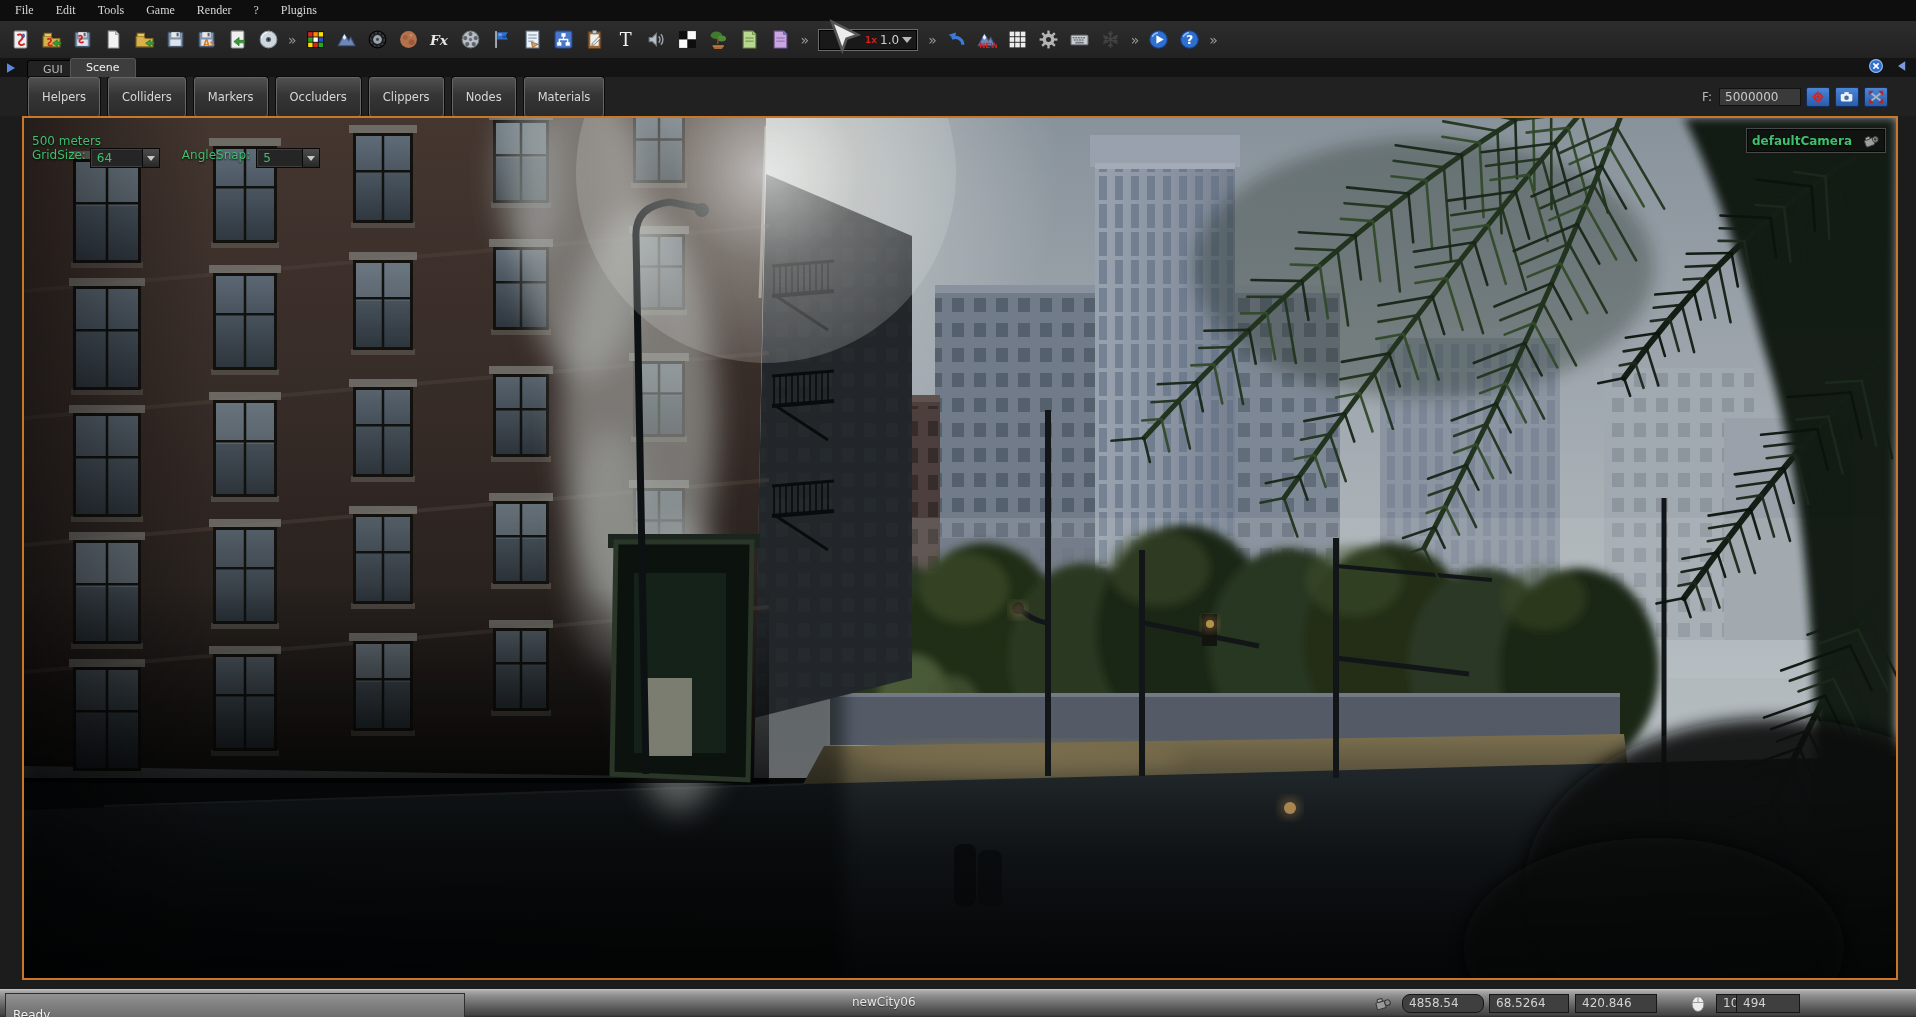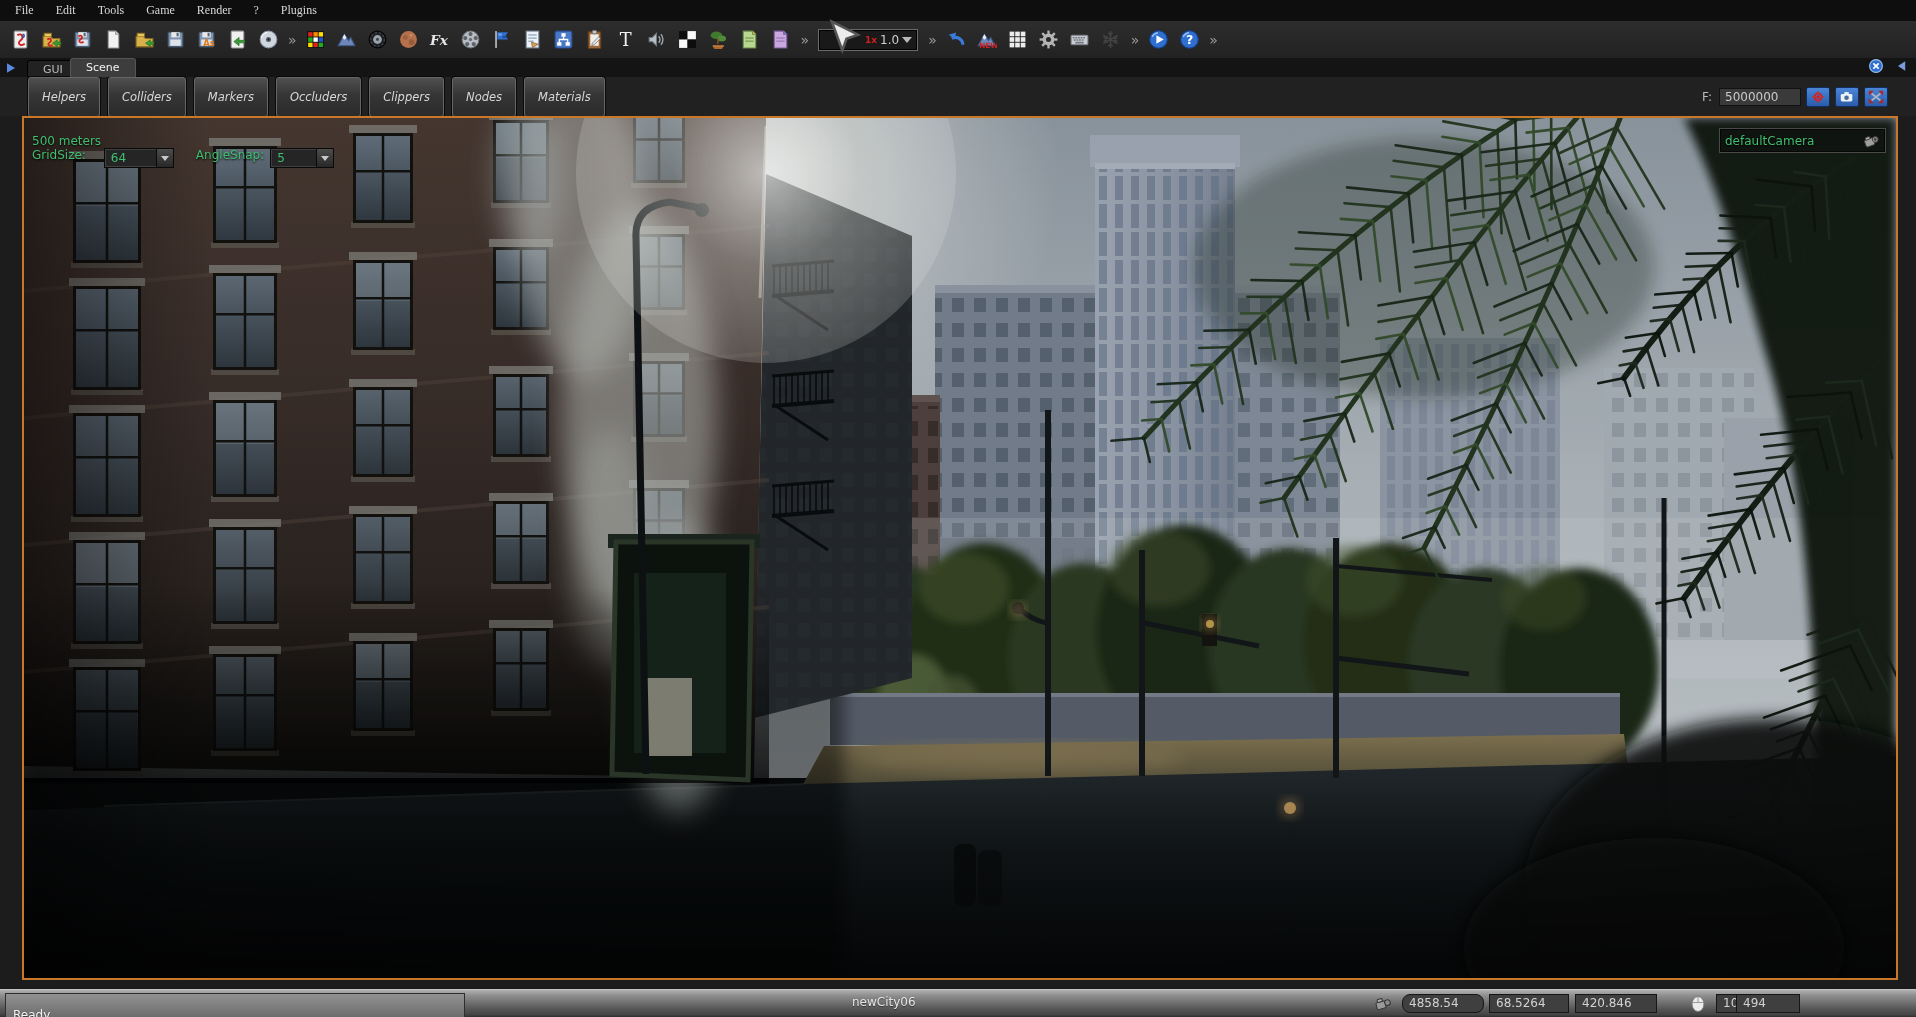--- a/index.html
+++ b/index.html
@@ -37,21 +37,21 @@
   .tab.t0 { left:27px; }
   .tab.t1 { left:70px; background:#3d3d3d; color:#f2f2f2; border-color:#555; top:0; height:19px; z-index:2; }
   .tabrow-right { position:absolute; right:6px; top:0; display:flex; gap:10px; align-items:center; height:19px; }
   .tabrow-right svg { width:16px; height:16px; }
 
   
   .ribbon { position:absolute; left:0; top:77px; width:100%; height:39px; background:#212121;
             display:flex; align-items:center; padding-left:28px; gap:8px; }
   .rbtn { padding:12px 13px; font-size:11.5px; color:#d8d8d8; cursor:default;
           background:linear-gradient(#505050,#353535 45%,#2b2b2b);
-          border:1px solid #666; box-shadow:0 0 0 1px #0a0a0a; border-radius:3px;font-style:italic; }
+          border:1px solid #666; box-shadow:0 0 0 1px #0a0a0a; border-radius:3px; }
   .ribbon-right { position:absolute; right:28px; top:0; height:39px; display:flex; align-items:center; gap:5px; }
   .flabel { color:#b8b8b8; font-size:12px; margin-right:2px; }
   .finput { width:82px; height:18px; background:#3a3a3a; border:1px solid #121212; color:#c9c9c9;
             font-size:12px; padding:0 5px; font-family:"DejaVu Sans", sans-serif; }
   .bluebtn { width:24px; height:20px; background:linear-gradient(#4a86d8,#2a5cab);
              border:1px solid #10ardo; border:1px solid #102f5e; border-radius:2px;
              display:flex; align-items:center; justify-content:center; }
   .bluebtn svg { width:20px; height:16px; }
 
   
@@ -68,23 +68,23 @@
   .ov-green { color:#3fbf6f; font-size:12px; text-shadow:0 1px 2px #000; }
   .scale-label { position:absolute; left:8px; top:16px; }
   .grid-row { position:absolute; left:8px; top:30px; display:flex; }
   .dd { height:20px; background:#252525; border:1px solid #090909; box-shadow:0 0 0 1px #3f3f3f inset;
         display:flex; align-items:center; }
   .dd .dval { color:#3fbf6f; font-size:12px; padding:0 6px; flex:1; }
   .dd .dbtn { width:17px; height:100%; background:linear-gradient(#4c4c4c,#282828);
               display:flex; align-items:center; justify-content:center; border-left:1px solid #090909; }
   .dd .dbtn i { width:0; height:0; border-left:4px solid transparent; border-right:4px solid transparent;
                 border-top:5px solid #c8c8c8; }
-  .cam-box { position:absolute; right:10px; top:10px; width:167px; height:25px;
+  .cam-box { position:absolute; right:10px; top:10px; width:140px; height:25px;
              background:rgba(14,17,14,.55); border:1px solid #494949; box-shadow:0 0 0 1px #060606 inset;
-             display:flex; align-items:center; padding:0 5px; }
+             display:flex; align-items:center; padding:0 5px;font-weight:bold; }
   .cam-box .cname { flex:1; font-size:12px; }
   .cam-box svg { width:18px; height:18px; opacity:.85; }
 
   
   .statusbar { position:absolute; left:0; top:989px; width:100%; height:28px;
                background:linear-gradient(#b2b2b2,#8f8f8f 20%,#5c5c5c 65%,#434343 92%,#2e2e2e);
                border-top:1px solid #c2c2c2; }
   .ready { position:absolute; left:5px; top:3px; width:460px; height:20px; border:1px solid #2e2e2e;
            background:linear-gradient(#929292,#646464); color:#f4f4f4; font-size:12px;
            padding:14px 7px; text-shadow:0 1px 1px rgba(0,0,0,.5); }
@@ -1069,21 +1069,21 @@
       <ellipse cx="1750" cy="770" rx="250" ry="170" fill="#0a0f0a" opacity=".92" filter="url(#b8)"></ellipse>
       <ellipse cx="1630" cy="830" rx="190" ry="110" fill="#0b110c" opacity=".9" filter="url(#b8)"></ellipse>
     </svg>
 
     <div class="vignette"></div>
 
     <div class="ov-green scale-label">500 meters</div>
 
     <div class="grid-row">
       <span class="ov-green">GridSize:</span>
-      <span class="dd" style="width:70px; margin-left:18px;">
+      <span class="dd" style="width:70px; margin-left:4px;">
         <span class="dval">64</span>
         <span class="dbtn">
             <i></i>
           </span>
       </span>
       <span class="ov-green" style="margin-left:22px;">AngleSnap:</span>
       <span class="dd" style="width:64px; margin-left:6px;">
         <span class="dval">5</span>
         <span class="dbtn">
             <i></i>

